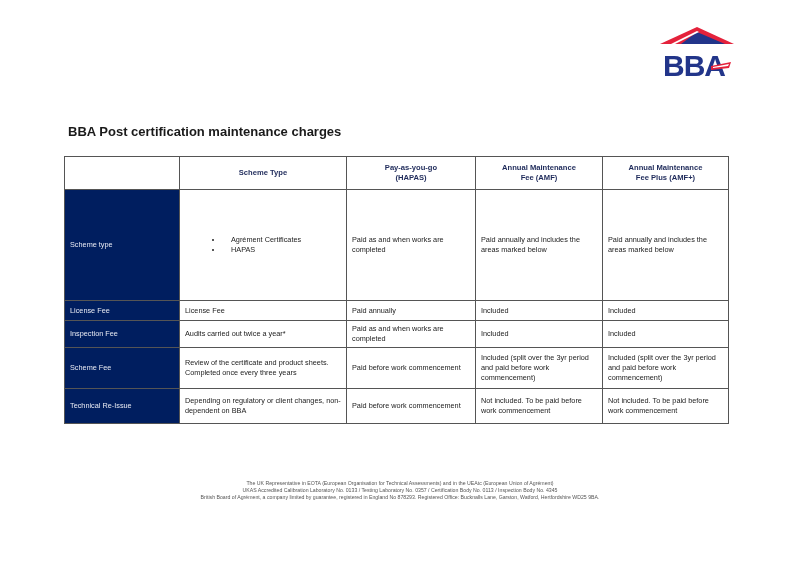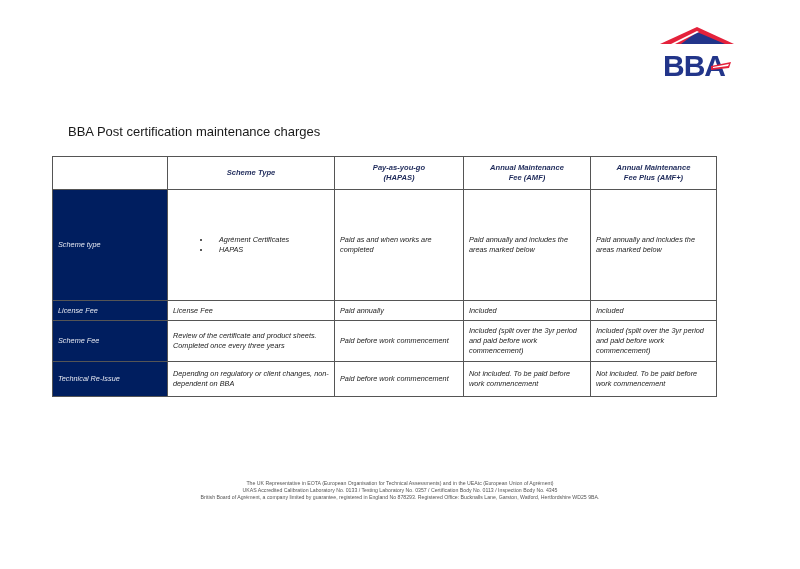--- a/index.html
+++ b/index.html
@@ -1,19 +1,19 @@
 <!DOCTYPE html>
 <html><head>
 <meta charset="utf-8">
 <style>
   html, body { margin: 0; padding: 0; background: #ffffff; }
   body { width: 800px; height: 569px; position: relative; overflow: hidden; font-family: "Liberation Sans", sans-serif; color: #222; }
   .logo { position: absolute; left: 659px; top: 26px; width: 76px; height: 54px; }
-  .title { position: absolute; left: 68px; top: 124px; font-size: 13px; font-weight: normal; color: #1a1a1a; margin: 0; }
-  table.charges { position: absolute; left: 52px; top: 156px; width: 664px; border-collapse: collapse; table-layout: fixed; font-style: italic; }
+  .title { position: absolute; left: 68px; top: 124px; font-size: 13px; font-weight: bold; color: #1a1a1a; margin: 0; }
+  table.charges { position: absolute; left: 64px; top: 156px; width: 664px; border-collapse: collapse; table-layout: fixed; }
   table.charges td, table.charges th { border: 1px solid #555; font-size: 7.3px; line-height: 10px; padding: 3px 5px; vertical-align: middle; text-align: left; font-weight: normal; }
   table.charges th { color: #1e2a5a; font-weight: bold; font-size: 7.6px; text-align: center; height: 26px; }
   table.charges th.blank { }
   td.rowhead { background: #001e5f; color: #e6e9f2; font-size: 9.4px; border-color: #001e5f; }
   tr.r0 td { height: 104px; }
   tr.r1 td { height: 13px; }
   tr.r2 td { height: 20px; }
   tr.r3 td { height: 34px; }
   tr.r4 td { height: 34px; }
   tr.r5 td { height: 28px; }
@@ -81,20 +81,27 @@
       <td>Paid annually and includes the areas marked below</td>
       <td>Paid annually and includes the areas marked below</td>
     </tr>
     <tr class="r1">
       <td class="rowhead">License Fee</td>
       <td>License Fee</td>
       <td>Paid annually</td>
       <td>Included</td>
       <td>Included</td>
     </tr>
+    <tr class="r2">
+      <td class="rowhead">Inspection Fee</td>
+      <td>Audits carried out twice a year*</td>
+      <td>Paid as and when works are completed</td>
+      <td>Included</td>
+      <td>Included</td>
+    </tr>
     <tr class="r3">
       <td class="rowhead">Scheme Fee</td>
       <td>Review of the certificate and product sheets. Completed once every three years</td>
       <td>Paid before work commencement</td>
       <td>Included (split over the 3yr period and paid before work commencement)</td>
       <td>Included (split over the 3yr period and paid before work commencement)</td>
     </tr>
     <tr class="r5">
       <td class="rowhead">Technical Re-Issue</td>
       <td>Depending on regulatory or client changes, non-dependent on BBA</td>

